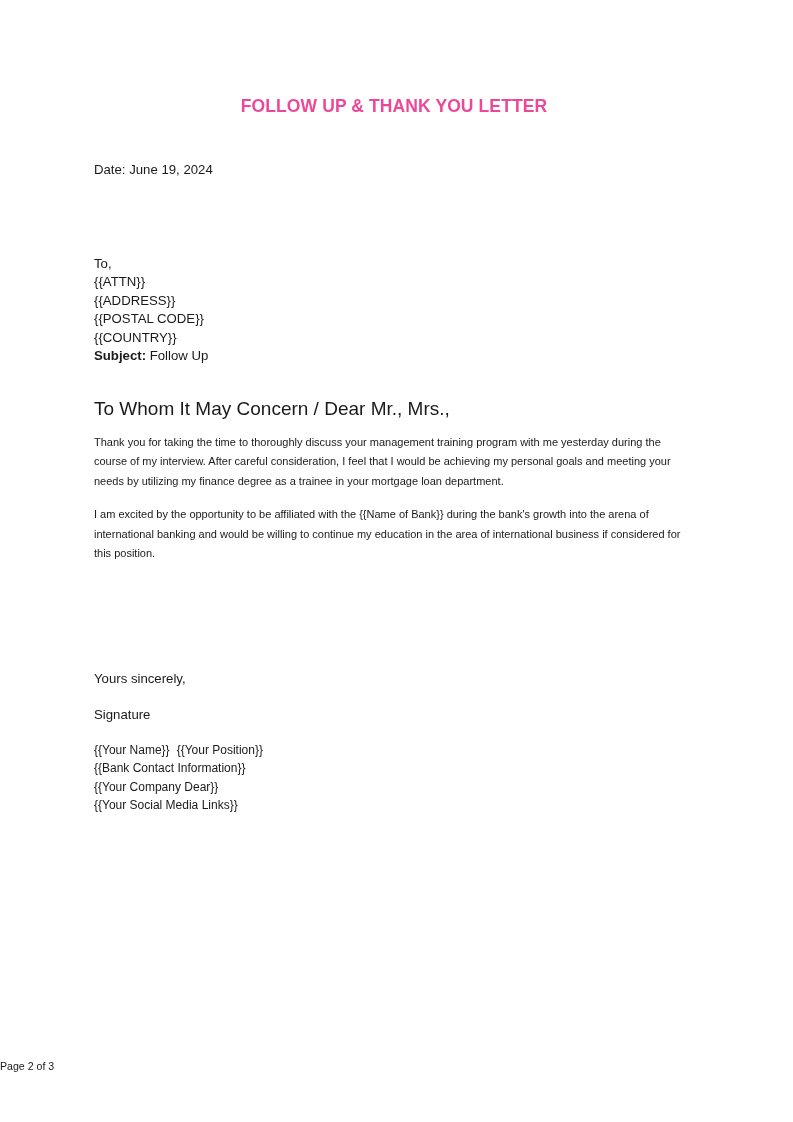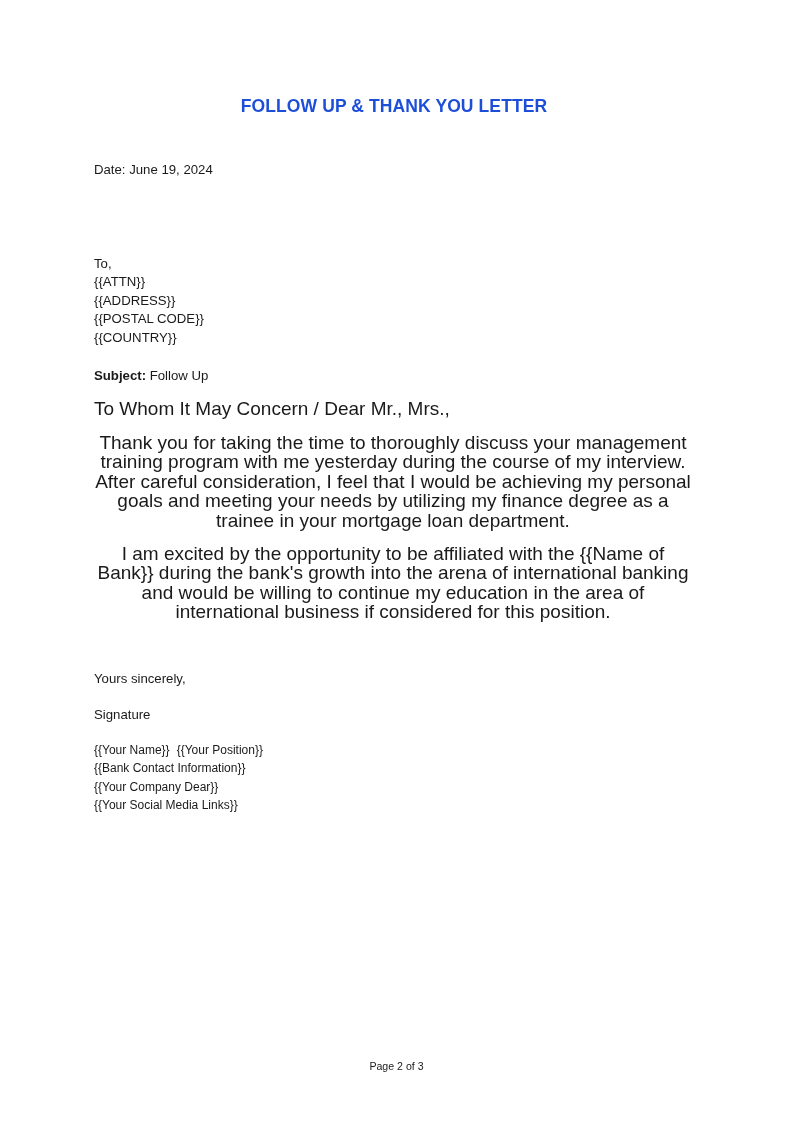--- a/index.html
+++ b/index.html
@@ -26,21 +26,21 @@
   }
   .doc-title {
     position: absolute;
     left: 0;
     top: 96px;
     width: 600px;
     text-align: center;
     font-size: 17.5px;
     font-weight: bold;
     letter-spacing: 0.1px;
-    color: #1d4ed8;
+    color: #ec4899;
     margin: 0;
   }
   .date-line {
     position: absolute;
     left: 0;
     top: 160px;
     font-size: 13.2px;
     line-height: 19px;
     white-space: nowrap;
   }
@@ -55,44 +55,43 @@
   .address-block div {
     white-space: nowrap;
   }
   .subject-line {
     position: absolute;
     left: 0;
     top: 346px;
     font-size: 13.2px;
     line-height: 19px;
     white-space: nowrap;
-    margin-top: 20px;
   }
   .subject-line .label {
     font-weight: bold;
   }
   .salutation {
     position: absolute;
     left: 0;
     top: 399px;
     font-size: 19px;
     line-height: 19px;
     white-space: nowrap;
   }
   .body-paragraphs {
     position: absolute;
     left: 0;
     top: 433px;
     width: 598px;
   }
   .body-paragraphs p {
     margin: 0 0 14px 0;
-    font-size: 19px;
+    font-size: 11px;
     line-height: 19.4px;
-    text-align: center;
+    text-align: left;
   }
   .closing {
     position: absolute;
     left: 0;
     top: 669px;
     font-size: 13.2px;
     line-height: 19px;
     white-space: nowrap;
   }
   .signature-word {
@@ -115,21 +114,21 @@
   }
   .sig-name-row .gap {
     display: inline-block;
     width: 7px;
   }
   .page-footer {
     position: absolute;
     left: 0;
     top: 1060px;
     width: 793px;
-    text-align: center;
+    text-align: left;
     font-size: 10.6px;
     color: #1a1a1a;
   }
 </style>
 </head>
 <body>
 
 <div class="page">
 
   <div class="content">

